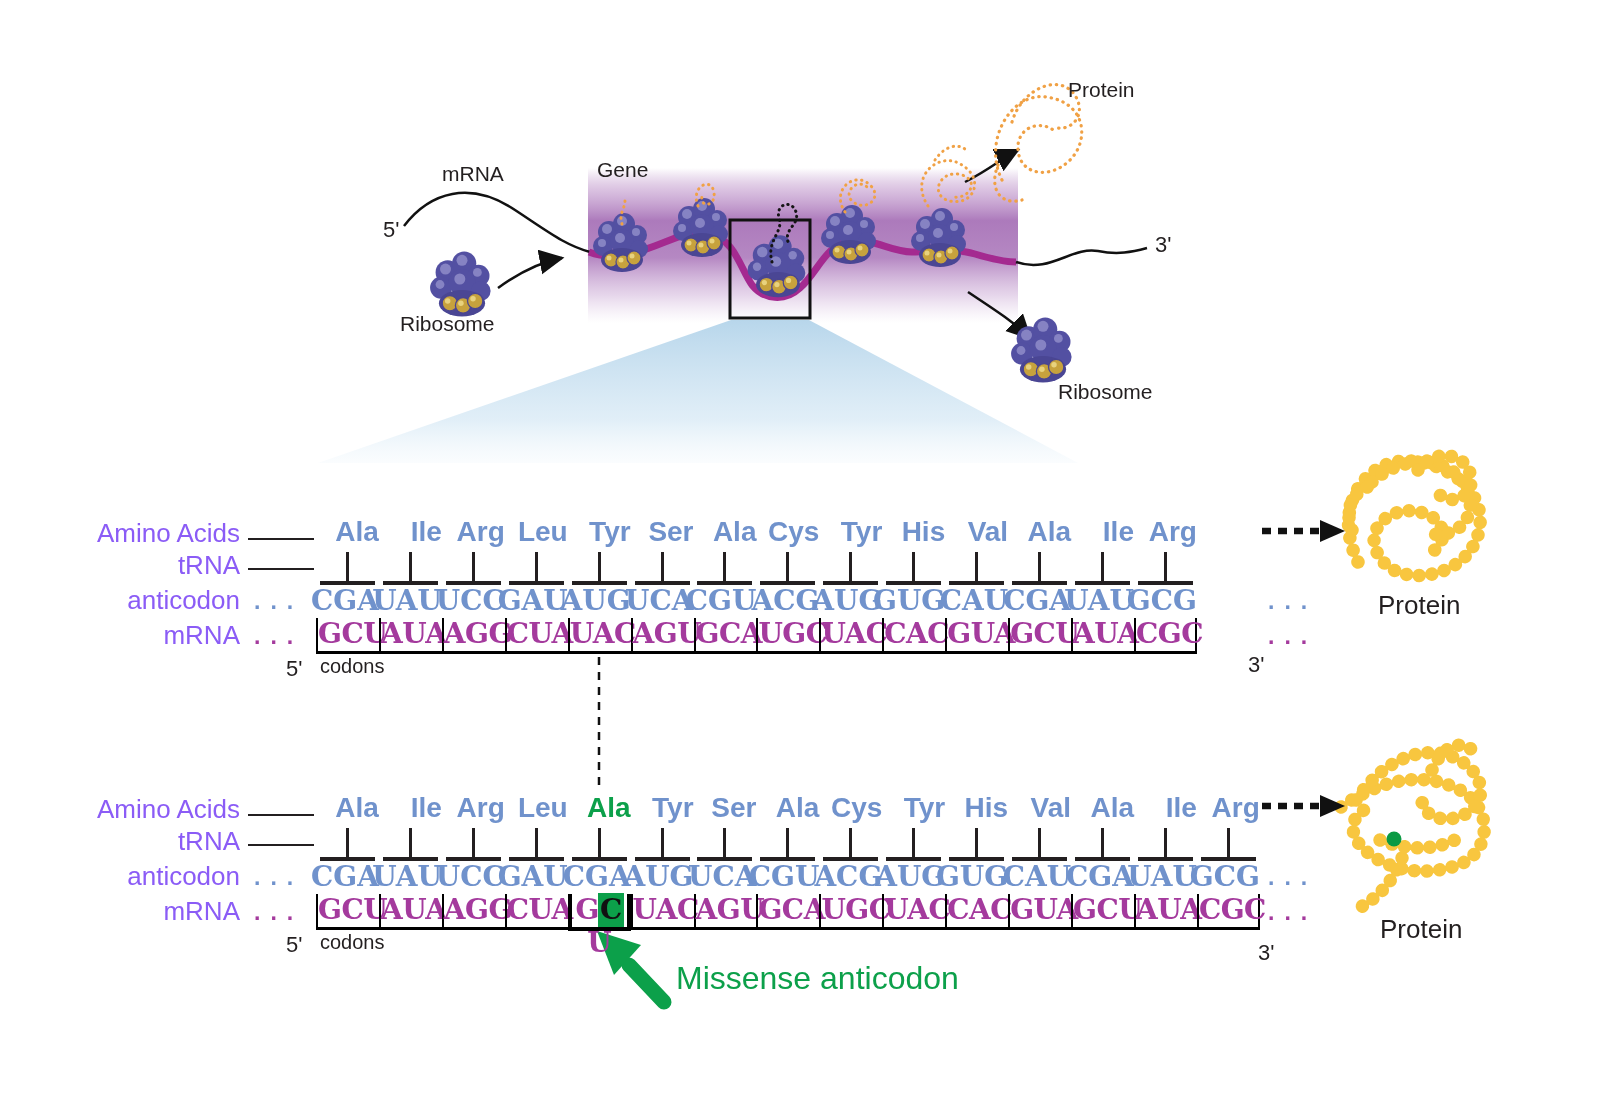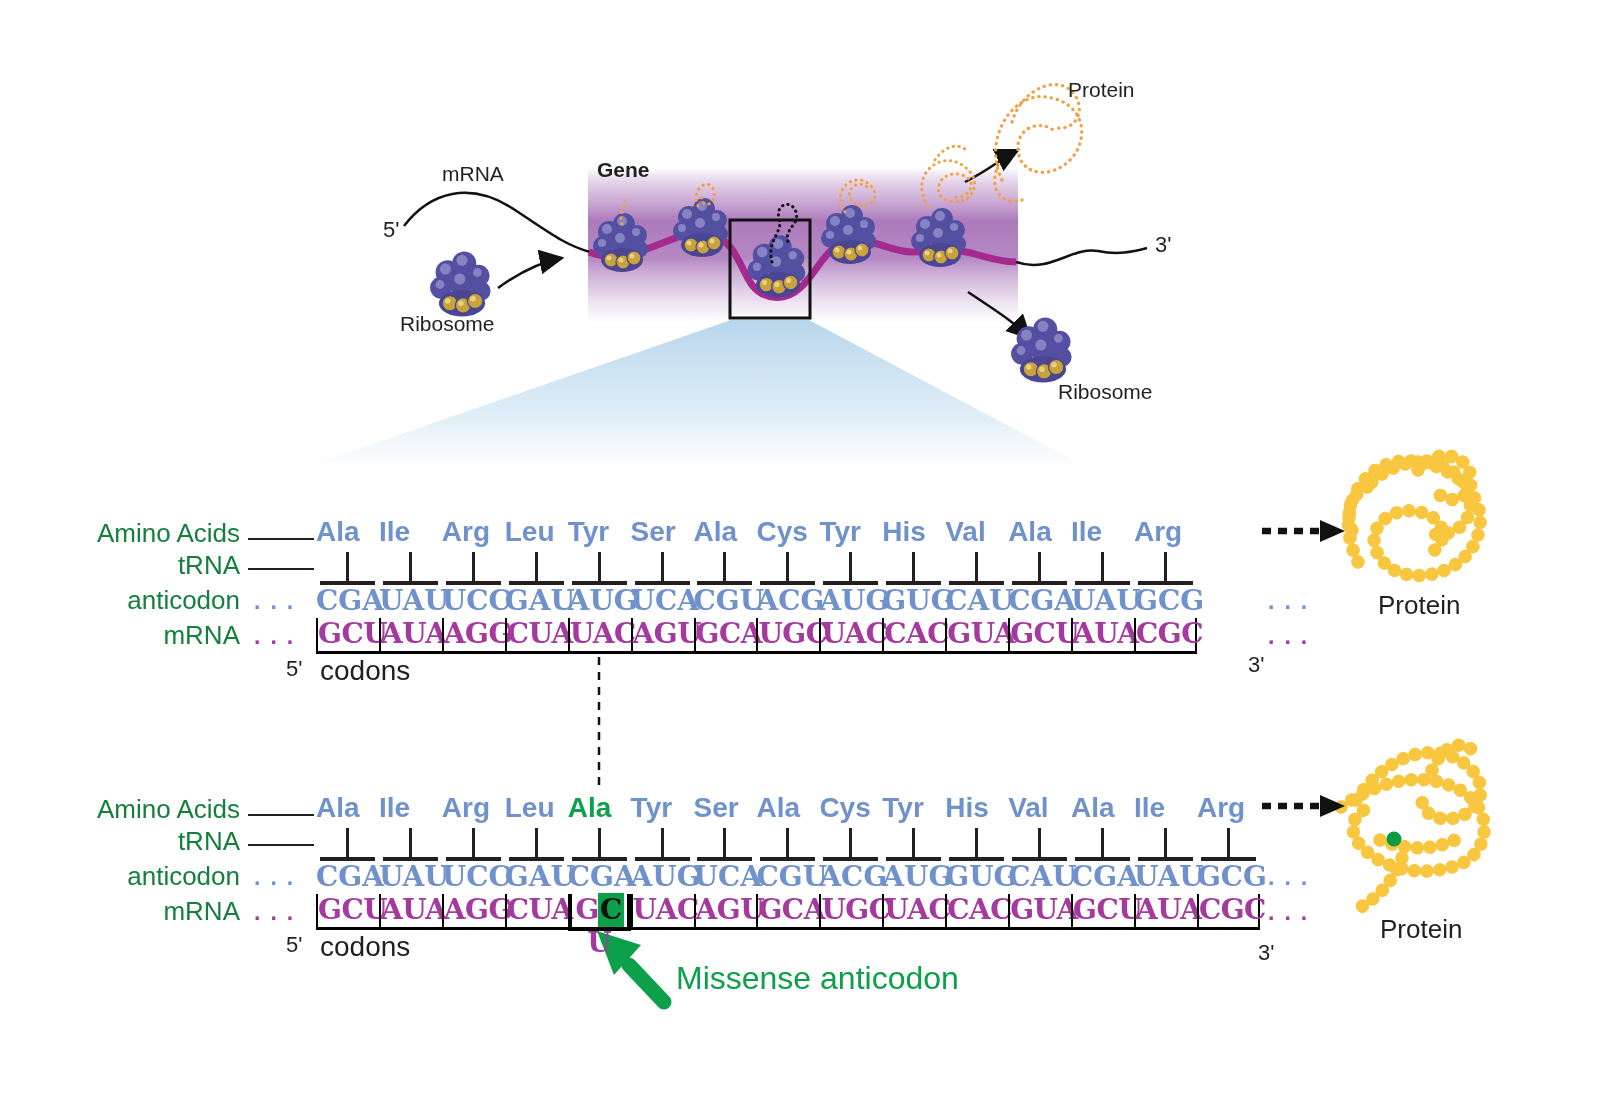--- a/index.html
+++ b/index.html
@@ -10,45 +10,45 @@
   .lbl{position:absolute;font-size:21px;color:#231F20;white-space:nowrap;}
   .lbl-sm{font-size:22px;}
 
   
   .bigstrip{position:absolute;left:238px;top:450px;width:1130px;white-space:nowrap;
             font-family:"DejaVu Serif",serif;font-weight:bold;font-size:29px;color:#A03C9E;
             letter-spacing:.6px;}
   .dots{font-family:"Liberation Sans",sans-serif;font-weight:bold;letter-spacing:9px;font-size:24px;vertical-align:1px;}
 
   
-  .rowlab{position:absolute;font-size:26px;color:#15803d;text-align:right;width:150px;white-space:nowrap;}
+  .rowlab{position:absolute;font-size:26px;color:#8b5cf6;text-align:right;width:150px;white-space:nowrap;}
   .lead-line{position:absolute;height:2px;background:#231F20;width:66px;}
   .edge-dots{position:absolute;font-weight:bold;font-size:23px;letter-spacing:10px;white-space:nowrap;}
   .blue-t{color:#7092CC;}
   .mag-t{color:#A43A9D;}
 
   .codon-table{position:absolute;left:316px;display:flex;}
-  .col{width:62.93px;display:flex;flex-direction:column;align-items:flex-start;}
+  .col{width:62.93px;display:flex;flex-direction:column;align-items:flex-end;}
   .amino{height:34px;line-height:32px;font-size:28px;font-weight:bold;color:#7092CC;
          font-family:"Liberation Sans",sans-serif;}
   .amino.green{color:#0CA04A;}
   .trna{height:36px;position:relative;align-self:stretch;}
   .stem{position:absolute;left:50%;top:2px;width:3px;height:29px;margin-left:-1.5px;background:#231F20;}
   .bar{position:absolute;left:50%;top:31px;width:55px;height:3.5px;margin-left:-27.5px;background:#231F20;}
   .anticodon{height:32px;line-height:30px;font-size:28px;font-weight:bold;color:#7092CC;
              font-family:"DejaVu Serif",serif;letter-spacing:0;}
   .codon{height:33px;line-height:31px;font-size:28px;font-weight:bold;color:#A43A9D;
          font-family:"DejaVu Serif",serif;align-self:stretch;text-align:center;
          border-left:2.5px solid #000;border-bottom:3px solid #000;letter-spacing:-.5px;}
   .col:last-child .codon{border-right:2.5px solid #000;}
   .codon.heavy{border-left:4px solid #000;border-right:4px solid #000;border-bottom:4px solid #000;}
   .codon .mut{background:#0CA04A;color:#111;display:inline-block;padding:1px 2px 2px 2px;margin:-2px -1px 0 -1px;}
 
   .bottom-5{position:absolute;font-size:22px;}
-  .bottom-codons{position:absolute;font-size:28px;}
+  .bottom-codons{position:absolute;font-size:20px;}
   .bottom-3{position:absolute;font-size:22px;}
   .caption{position:absolute;left:96px;top:712px;font-size:26px;line-height:33px;color:#231F20;}
   .mutation-label{position:absolute;left:676px;top:960px;font-size:32px;color:#0CA04A;}
   .protein-lbl{position:absolute;font-size:26px;color:#231F20;}
 </style>
 </head>
 <body>
 
 <div id="canvas">
 
@@ -155,21 +155,21 @@
     <line x1="599" y1="657" x2="599" y2="790" stroke="#111" stroke-width="2.5" stroke-dasharray="8 7"></line>
 
     <g fill="#0CA04A" stroke="none">
       <line x1="664" y1="1002" x2="629" y2="965" stroke="#0CA04A" stroke-width="15" stroke-linecap="round"></line>
       <polygon points="597,931 641,945 614,975"></polygon>
     </g>
   </svg>
 
   <div class="lbl" style="left:442px;top:162px;">mRNA</div>
   <div class="lbl lbl-sm" style="left:383px;top:217px;">5'</div>
-  <div class="lbl" style="left:597px;top:158px;font-weight:bold;">Gene</div>
+  <div class="lbl" style="left:597px;top:158px;">Gene</div>
   <div class="lbl lbl-sm" style="left:1155px;top:232px;">3'</div>
   <div class="lbl" style="left:1068px;top:78px;">Protein</div>
   <div class="lbl" style="left:400px;top:312px;">Ribosome</div>
   <div class="lbl" style="left:1058px;top:380px;">Ribosome</div>
 
 
   <div>
     <div class="rowlab" style="left:90px;top:518px;">Amino Acids</div>
     <div class="lead-line" style="left:248px;top:538px;"></div>
     <div class="rowlab" style="left:90px;top:550px;">tRNA</div>

